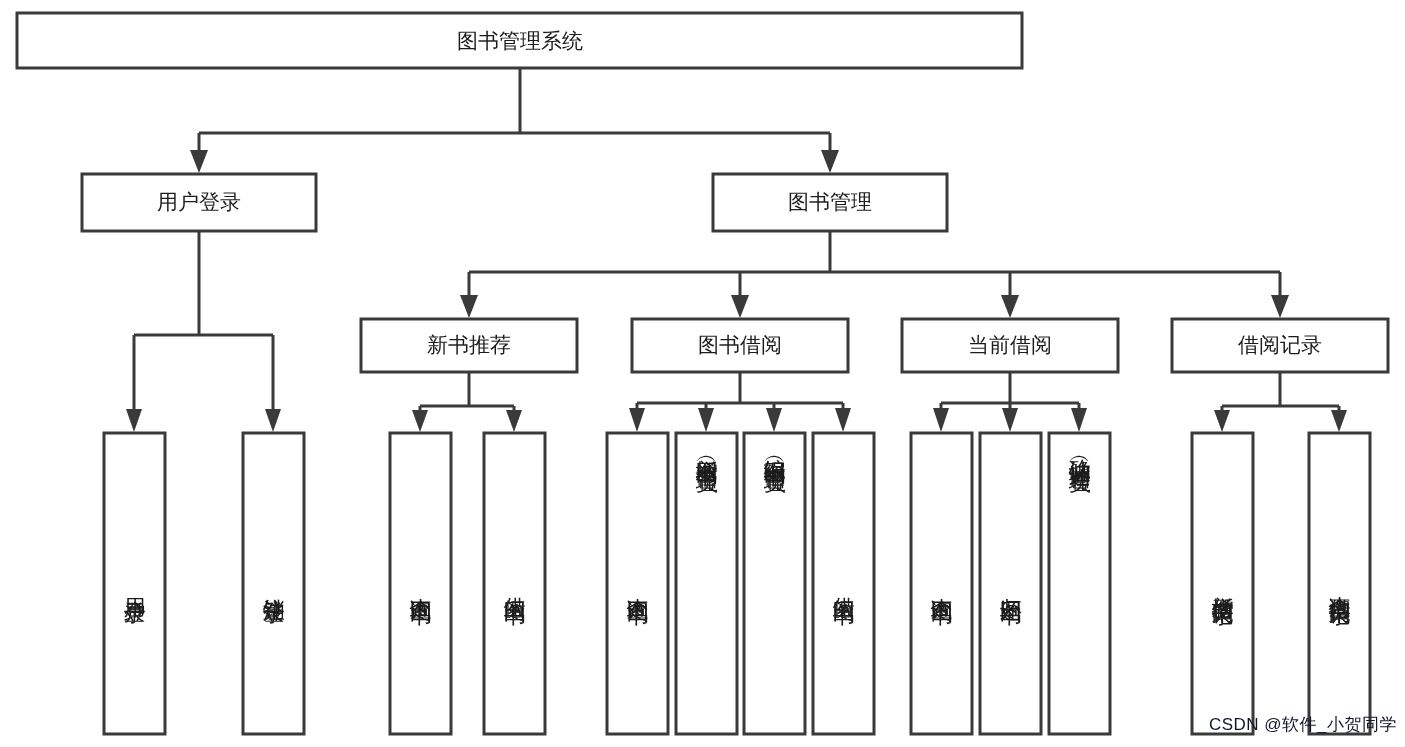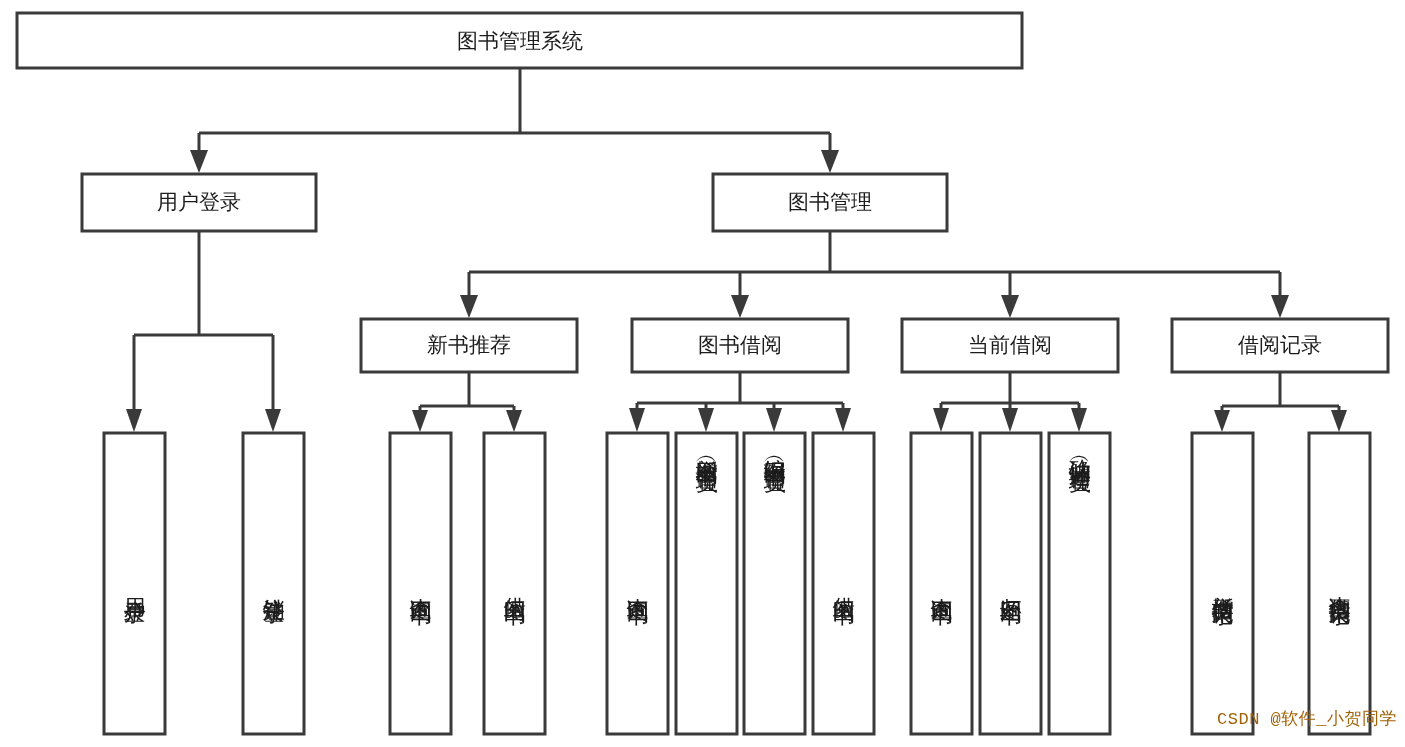--- a/index.html
+++ b/index.html
@@ -53,24 +53,24 @@
     font-family: "Liberation Sans", "DejaVu Sans", sans-serif;
     font-size: 22px;
     line-height: 1.02;
     letter-spacing: 2px;
     color: #1c1c1c;
     white-space: nowrap;
   }
   #watermark {
     position: absolute;
     right: 8px;
-    bottom: 17px;
-    font-family: Liberation Mono, monospace;
+    bottom: 11px;
+    font-family: Liberation Sans, sans-serif;
     font-size: 17px;
-    color: #a16207;
+    color: #0f172a;
     letter-spacing: 0.5px;
     white-space: nowrap;
   }
 </style>
 </head>
 <body>
 
 <svg id="diagram" viewBox="0 0 1405 747">
 
   <g>

